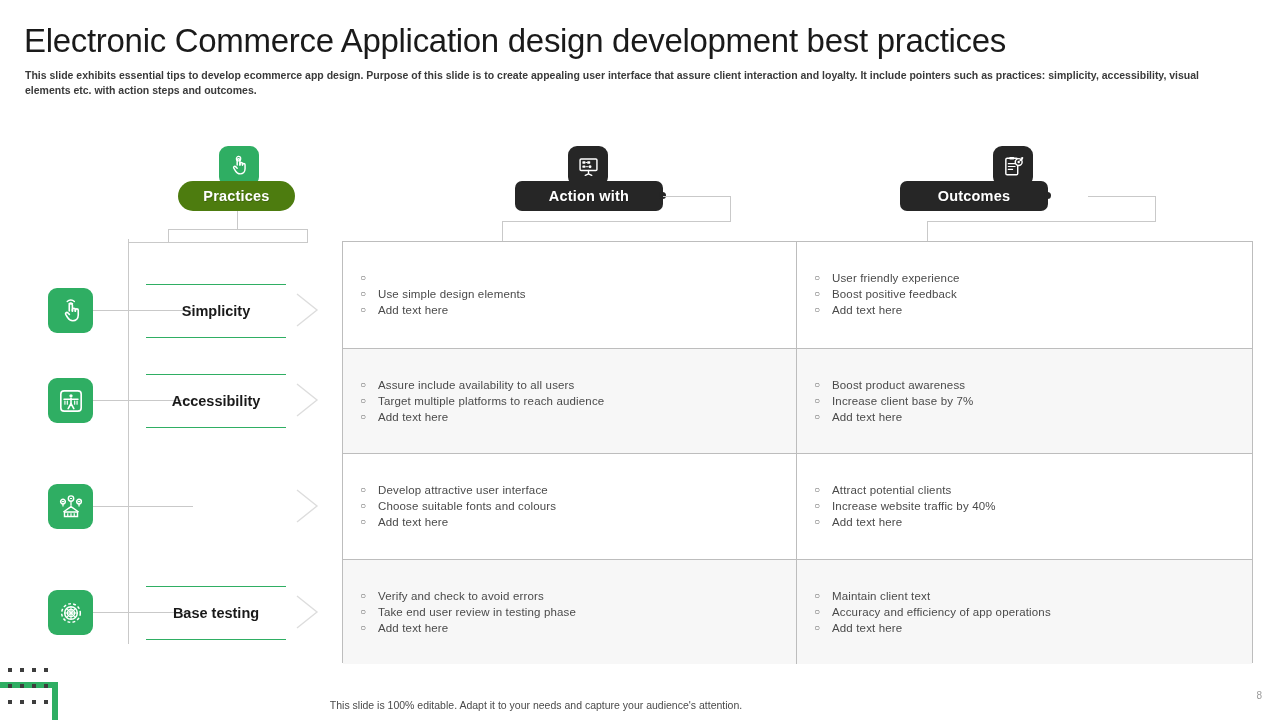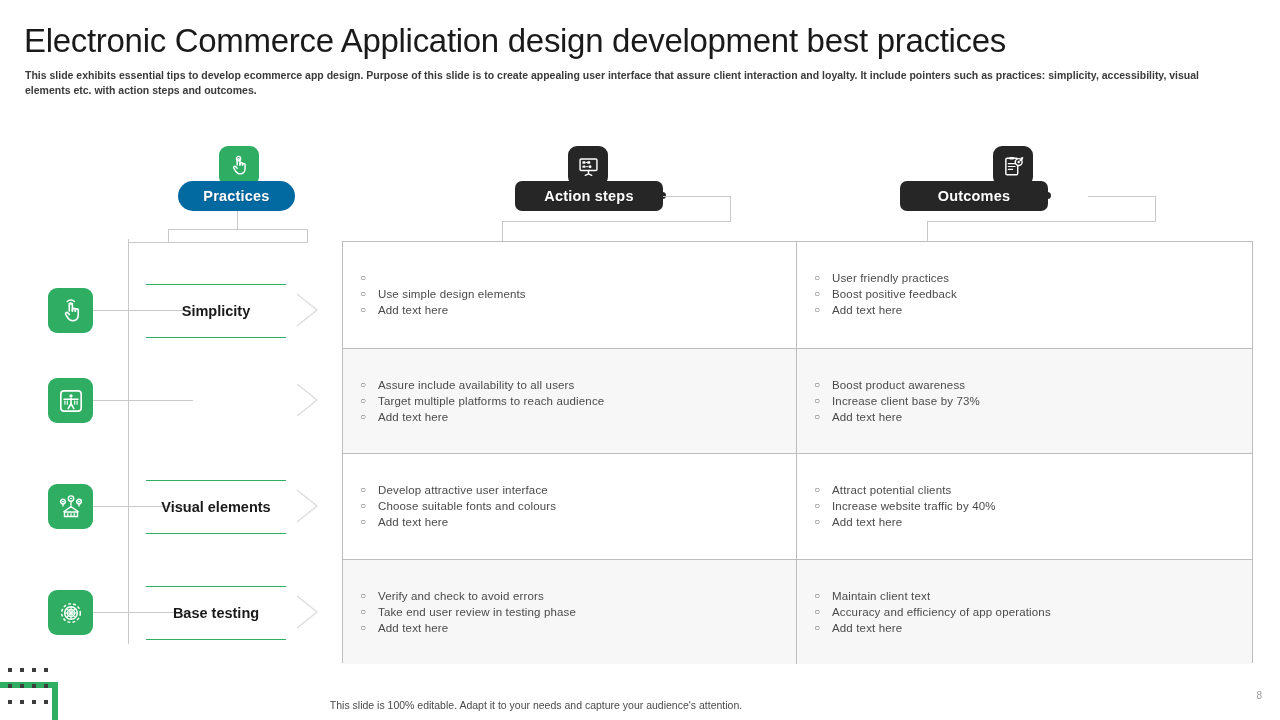--- a/index.html
+++ b/index.html
@@ -62,21 +62,21 @@
     display: flex;
     align-items: center;
     justify-content: center;
     color: #ffffff;
     font-size: 14.5px;
     font-weight: bold;
     letter-spacing: 0.2px;
     text-shadow: 0.6px 0.6px 0 rgba(0,0,0,0.18);
   }
   .col-pill.green {
-    background: #0369a1;
+    background: #4d7c0f;
     border-radius: 15px;
   }
   .col-pill.dark {
     background: #262626;
     border-radius: 7px;
   }
   .pill-dot {
     position: absolute;
     width: 7px;
     height: 7px;
@@ -275,21 +275,21 @@
       <rect x="3.2" y="4.2" width="17.6" height="12" rx="1.1" stroke="#fff" stroke-width="1.5"></rect>
       <path d="M12 16.2v3.4M8.6 21.3 12 19.6l3.4 1.7" stroke="#fff" stroke-width="1.4" stroke-linecap="round" stroke-linejoin="round"></path>
       <rect x="5.6" y="6.6" width="3.2" height="2.4" rx="0.5" fill="#fff"></rect>
       <rect x="10.6" y="6.6" width="3.2" height="2.4" rx="0.5" fill="#fff"></rect>
       <rect x="5.6" y="11" width="3.2" height="2.4" rx="0.5" fill="#fff"></rect>
       <circle cx="13.6" cy="12.2" r="1.5" fill="#fff"></circle>
       <path d="M9 7.8h1.5M9 12.2h3" stroke="#fff" stroke-width="1"></path>
     </svg>
   </div>
   <div class="col-pill dark" style="left:515px; top:181px; width:148px;">
-    <span>Action steps</span>
+    <span>Action with</span>
     <span class="pill-dot"></span>
   </div>
 </div>
 <div class="conn conn-v" style="left:588px; top:211px; height:0px;"></div>
 <div class="conn conn-h" style="left:663px; top:196px; width:68px;"></div>
 <div class="conn conn-v" style="left:730px; top:196px; height:26px;"></div>
 <div class="conn conn-h" style="left:502px; top:221px; width:229px;"></div>
 <div class="conn conn-v" style="left:502px; top:221px; height:21px;"></div>
 
 <div class="col-header">
@@ -341,20 +341,23 @@
     <svg width="26" height="26" viewBox="0 0 24 24" fill="none">
       <rect x="2.6" y="2.6" width="18.8" height="18.8" rx="3" stroke="#fff" stroke-width="1.5"></rect>
       <circle cx="12" cy="7.2" r="1.5" fill="#fff"></circle>
       <path d="M5.6 10.4h12.8" stroke="#fff" stroke-width="1.5" stroke-linecap="round"></path>
       <path d="M12 9.6v5" stroke="#fff" stroke-width="1.5" stroke-linecap="round"></path>
       <path d="M12 14.4 9.4 19M12 14.4 14.6 19" stroke="#fff" stroke-width="1.5" stroke-linecap="round"></path>
       <path d="M6.4 12v3M8.6 12v3M15.4 12v3M17.6 12v3" stroke="#fff" stroke-width="1.1" stroke-linecap="round"></path>
     </svg>
   </div>
   <div class="practice-stub"></div>
+  <div class="practice-labelbox">
+    <span class="practice-label">Accessibility</span>
+  </div>
   <div class="practice-chev">
     <svg width="28" height="40" viewBox="0 0 28 40" fill="none">
       <path d="M4 4 24 20 4 36" stroke="#dddddd" stroke-width="1.4" fill="none"></path>
     </svg>
   </div>
 </div>
 
 <div class="practice-row" style="top:474px;">
   <div class="practice-icon">
     <svg width="26" height="26" viewBox="0 0 24 24" fill="none">
@@ -362,23 +365,20 @@
       <circle cx="4.6" cy="7" r="2.2" stroke="#fff" stroke-width="1.3"></circle>
       <circle cx="19.4" cy="7" r="2.2" stroke="#fff" stroke-width="1.3"></circle>
       <path d="M12 6.7v4.2M4.6 9.2v2.4M19.4 9.2v2.4" stroke="#fff" stroke-width="1.2"></path>
       <path d="M6 16.6h12v4.2H6z" stroke="#fff" stroke-width="1.3"></path>
       <path d="M5 16.6 12 11.6l7 5" stroke="#fff" stroke-width="1.3" stroke-linejoin="round"></path>
       <path d="M9 17.8v3M12 17.8v3M15 17.8v3" stroke="#fff" stroke-width="1.1"></path>
       <path d="M3.4 7h2.4M18.2 7h2.4M11 4.2h2" stroke="#fff" stroke-width="1"></path>
     </svg>
   </div>
   <div class="practice-stub"></div>
-  <div class="practice-labelbox">
-    <span class="practice-label">Visual elements</span>
-  </div>
   <div class="practice-chev">
     <svg width="28" height="40" viewBox="0 0 28 40" fill="none">
       <path d="M4 4 24 20 4 36" stroke="#dddddd" stroke-width="1.4" fill="none"></path>
     </svg>
   </div>
 </div>
 
 <div class="practice-row" style="top:580px;">
   <div class="practice-icon">
     <svg width="26" height="26" viewBox="0 0 24 24" fill="none">
@@ -411,21 +411,21 @@
           <span>Use simple design  elements</span>
         </div>
       <div class="bullet-line">
           <span class="bullet-mark">○</span>
           <span>Add text here</span>
         </div>
     </div>
     <div class="matrix-cell right">
       <div class="bullet-line">
           <span class="bullet-mark">○</span>
-          <span>User friendly  practices</span>
+          <span>User friendly  experience</span>
         </div>
       <div class="bullet-line">
           <span class="bullet-mark">○</span>
           <span>Boost positive  feedback</span>
         </div>
       <div class="bullet-line">
           <span class="bullet-mark">○</span>
           <span>Add text here</span>
         </div>
     </div>
@@ -446,21 +446,21 @@
           <span>Add text here</span>
         </div>
     </div>
     <div class="matrix-cell right">
       <div class="bullet-line">
           <span class="bullet-mark">○</span>
           <span>Boost product  awareness</span>
         </div>
       <div class="bullet-line">
           <span class="bullet-mark">○</span>
-          <span>Increase  client base by 73%</span>
+          <span>Increase  client base by 7%</span>
         </div>
       <div class="bullet-line">
           <span class="bullet-mark">○</span>
           <span>Add text here</span>
         </div>
     </div>
   </div>
 
   <div class="matrix-row sep" style="top:211px;">
     <div class="matrix-cell left">

